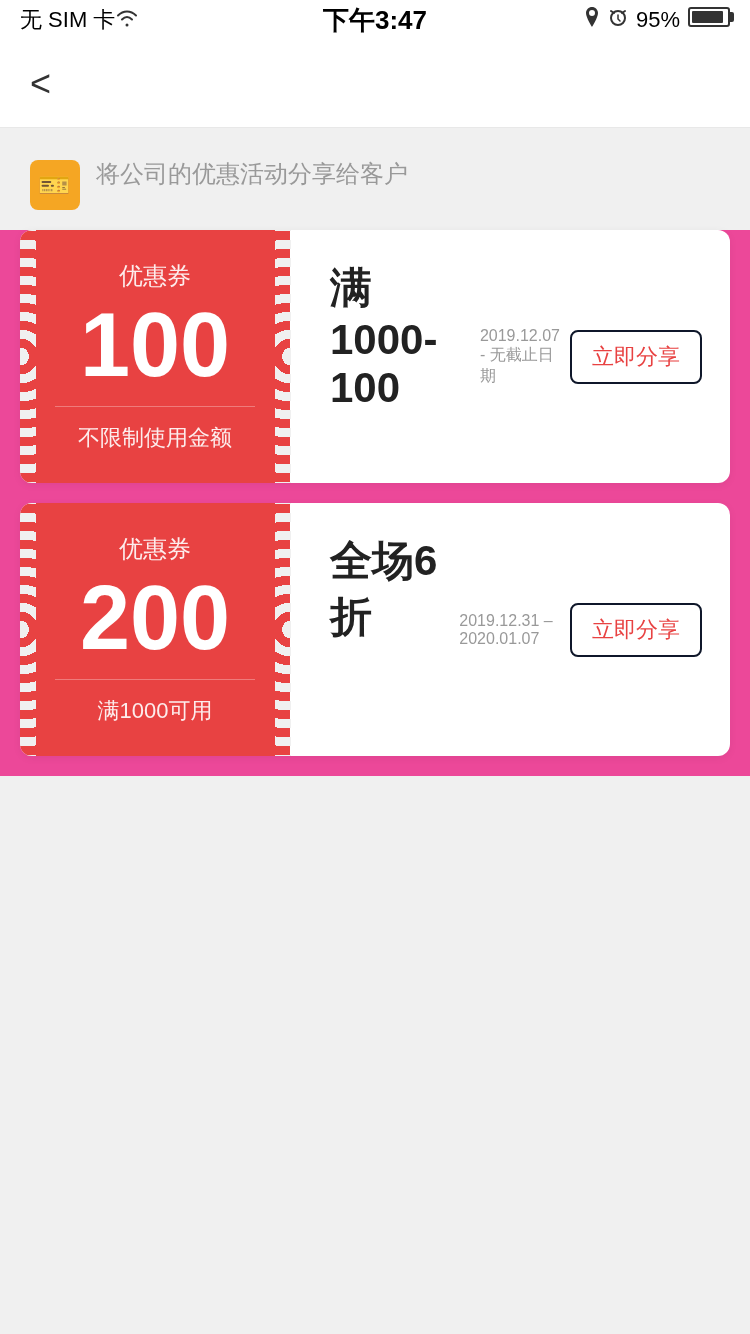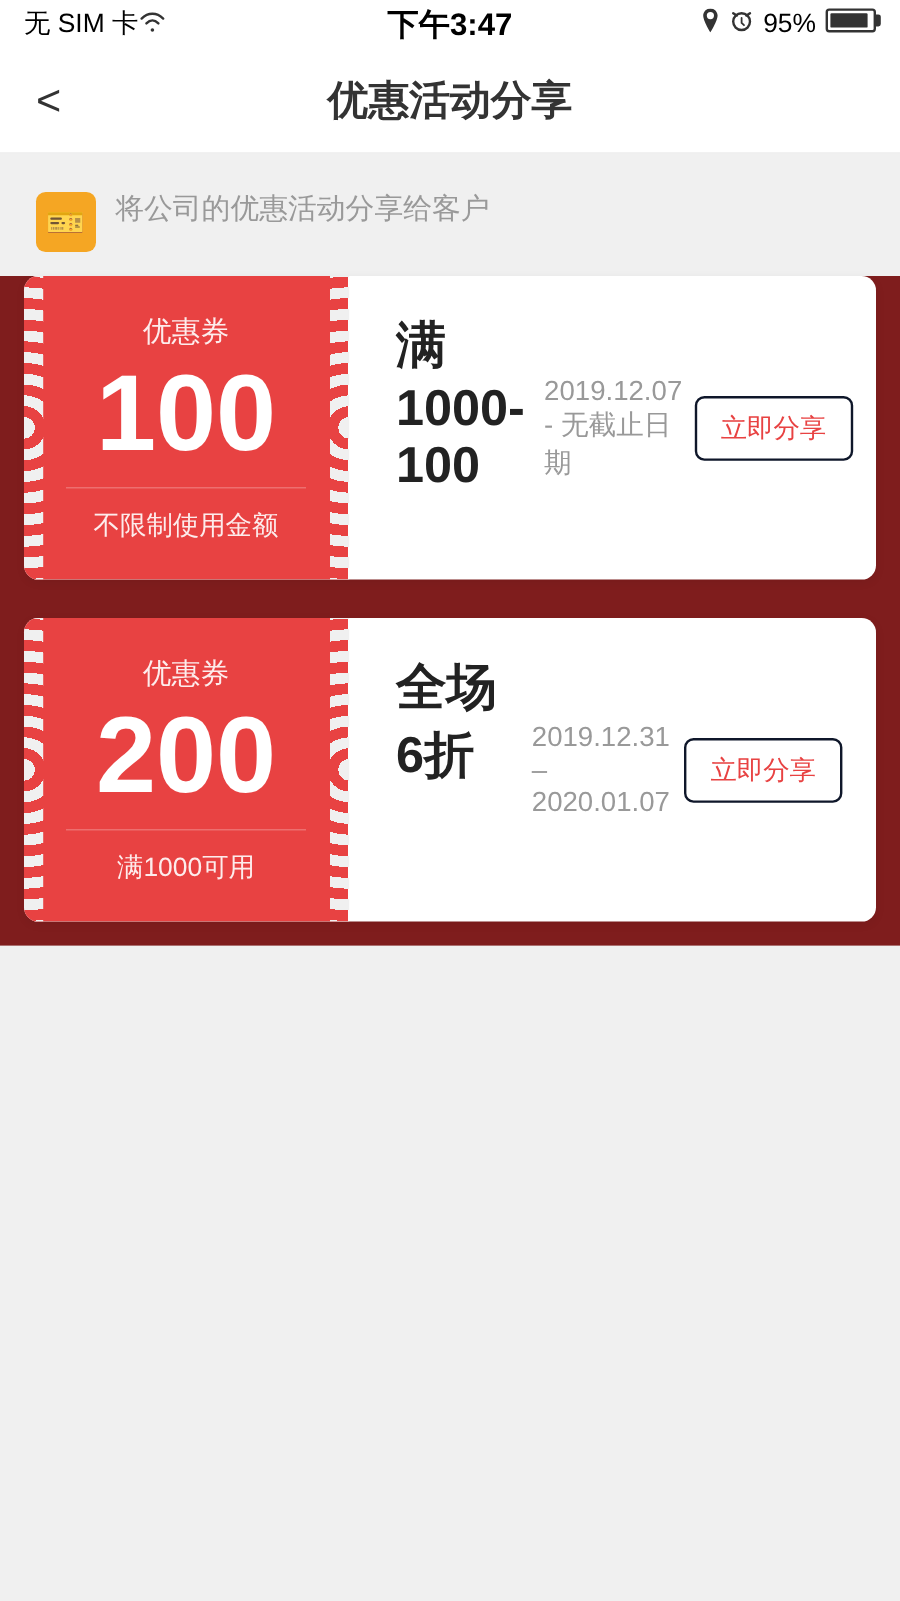--- a/index.html
+++ b/index.html
@@ -130,25 +130,25 @@
       font-weight: 600;
       color: #333;
     }
     .section-subtitle {
       font-size: 24px;
       color: #999;
     }
 
     
     .coupon-list {
-      background: #7f1d1d;
+      background: #ec4899;
       padding: 0 20px;
       display: flex;
       flex-direction: column;
-      gap: 12px;
+      gap: 0;
     }
 
     
     .coupon-card {
       background: #fff;
       border-radius: 12px;
       overflow: hidden;
       display: flex;
       margin-bottom: 20px;
       box-shadow: 0 2px 8px rgba(0,0,0,0.06);
@@ -235,21 +235,21 @@
       font-weight: 700;
       color: #222;
     }
     .coupon-meta {
       display: flex;
       align-items: center;
       justify-content: space-between;
       gap: 10px;
     }
     .coupon-date {
-      font-size: 23px;
+      font-size: 16px;
       color: #999;
     }
     .share-btn {
       border: 2px solid #0f172a;
       color: #e84242;
       background: #fff;
       border-radius: 8px;
       padding: 10px 20px;
       font-size: 22px;
       cursor: pointer;
@@ -289,21 +289,20 @@
     <span class="battery-icon">
       <span class="battery-body">
           <span class="battery-fill"></span>
         </span>
     </span>
   </div>
 </div>
 
 <div class="nav-bar">
   <span class="nav-back">&lt;</span>
-  <span class="nav-title">优惠活动分享</span>
 </div>
 
 <div class="section-header">
   <div class="section-icon">
     <span>🎫</span>
   </div>
   <div class="section-text-group">
     <span class="section-subtitle">将公司的优惠活动分享给客户</span>
   </div>
 </div>

